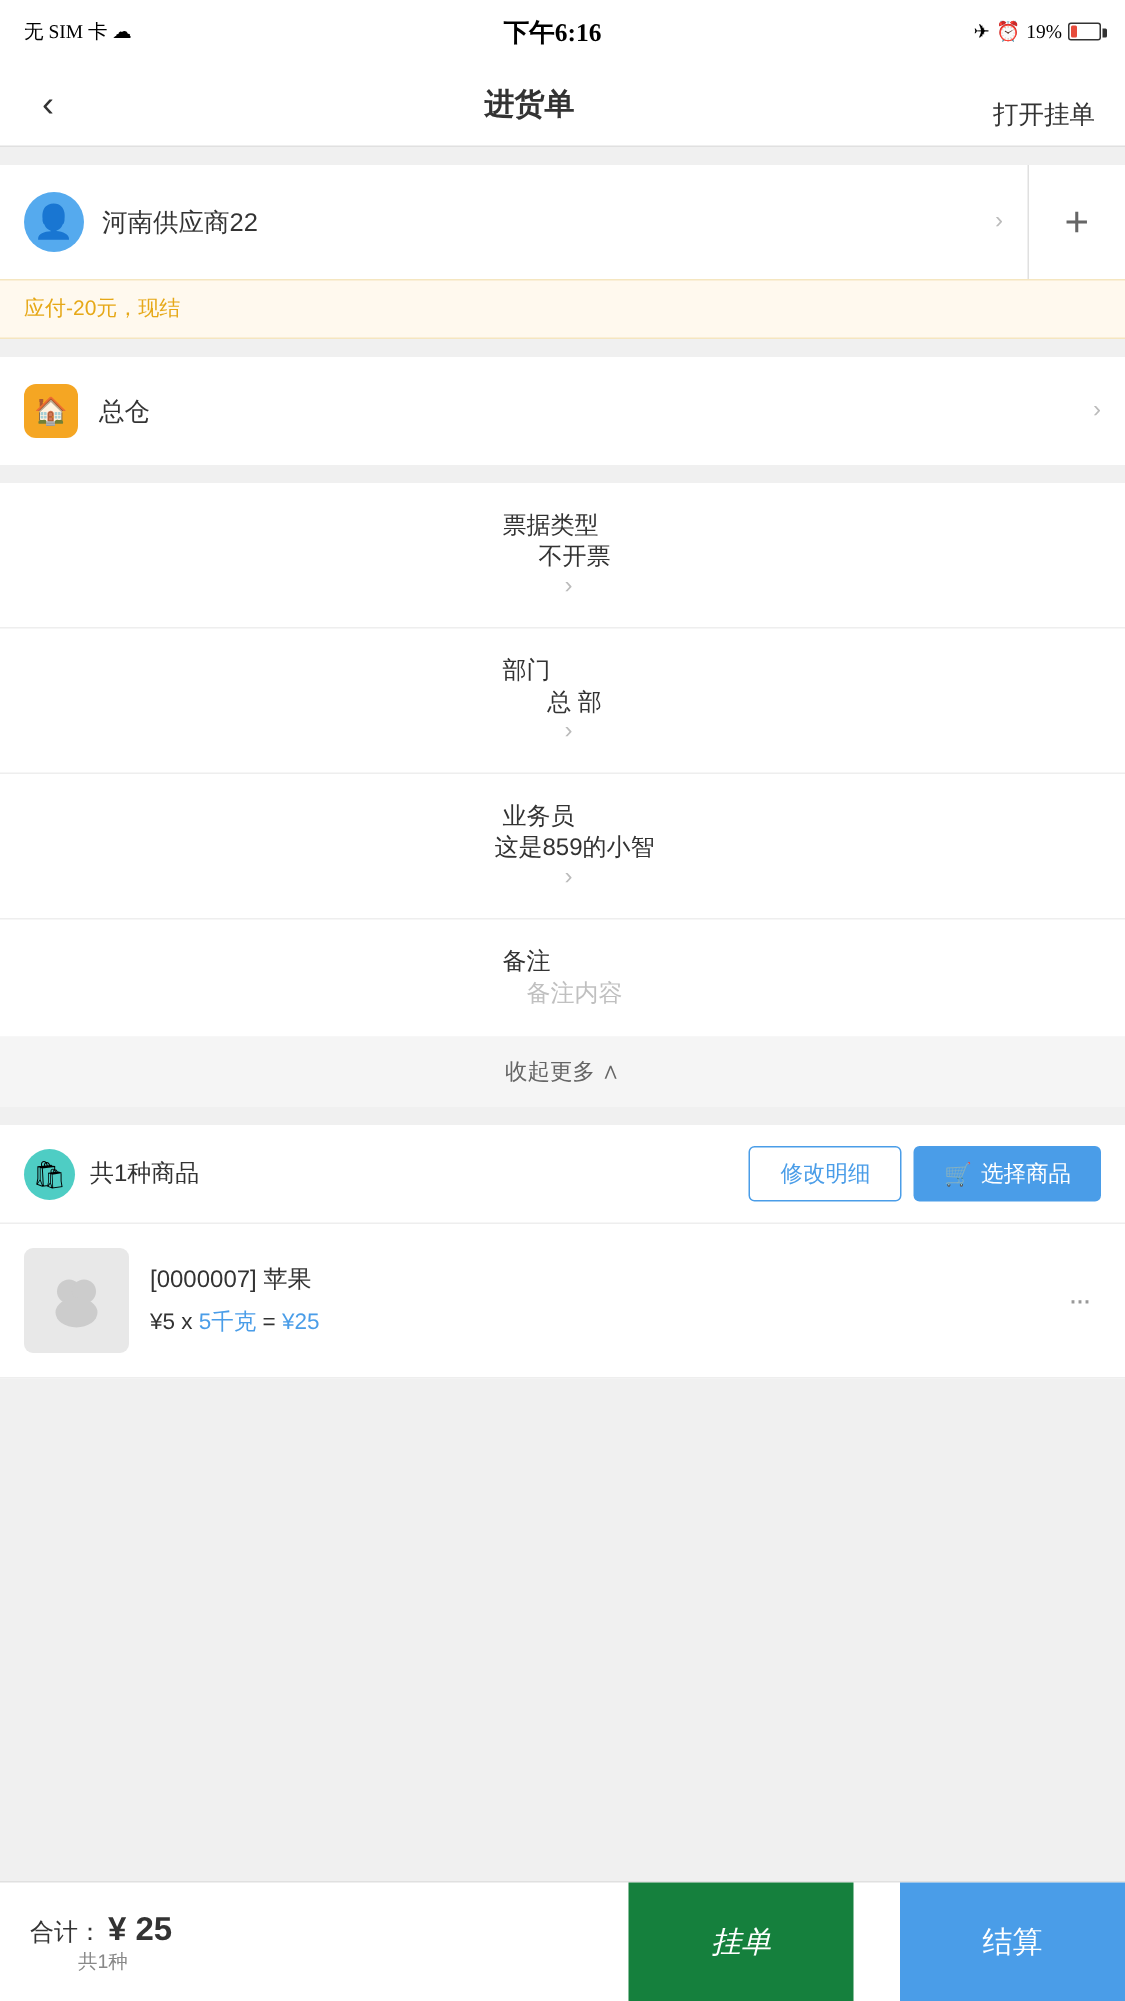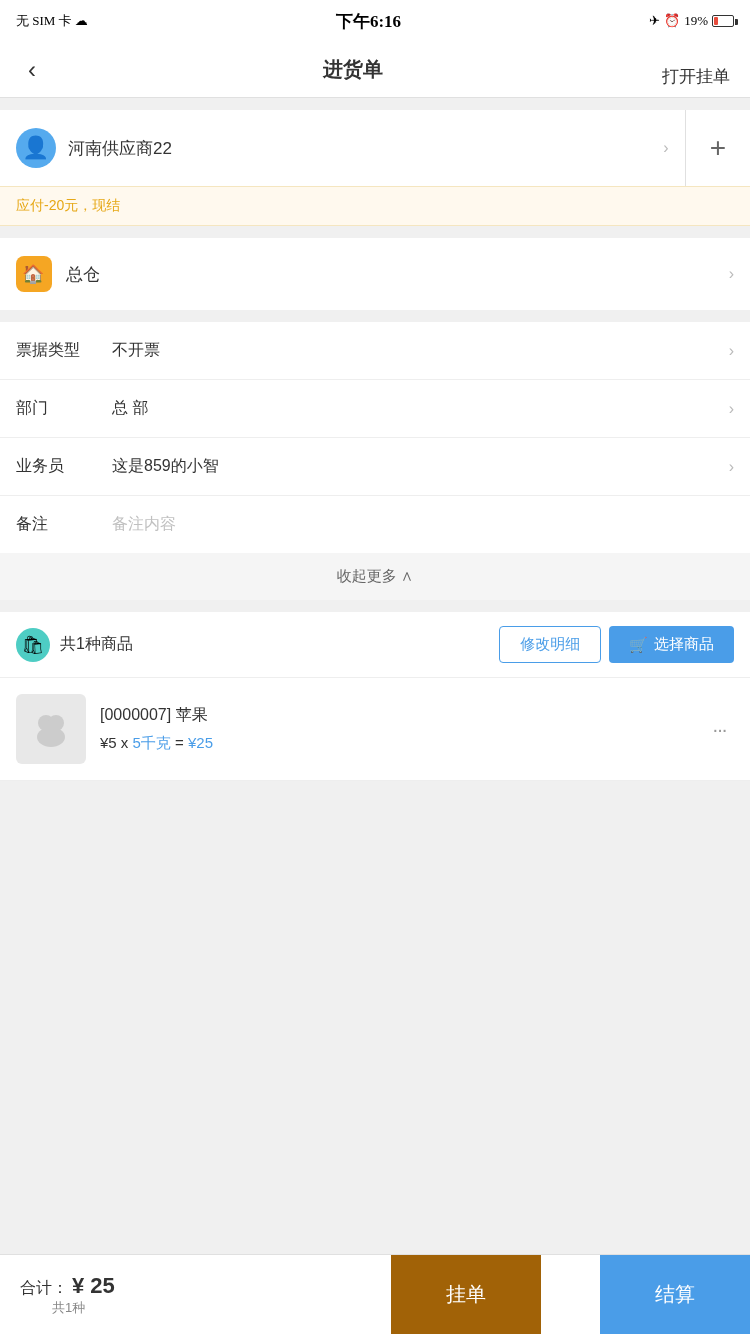--- a/index.html
+++ b/index.html
@@ -157,20 +157,21 @@
     .form-section {
       background: #fff;
       margin-top: 12px;
     }
     .form-row {
       display: flex;
       align-items: center;
       padding: 18px 16px;
       border-bottom: 1px solid #eeeeee;
       cursor: pointer;
+      flex-direction: column;
     }
     .form-row:last-child { border-bottom: none; }
     .form-label {
       font-size: 16px;
       color: #333;
       min-width: 80px;
     }
     .form-value {
       flex: 1;
       font-size: 16px;
@@ -295,21 +296,20 @@
     .bottom-bar {
       position: fixed;
       bottom: 0;
       left: 0;
       width: 750px;
       height: 80px;
       background: #fff;
       display: flex;
       align-items: stretch;
       border-top: 1px solid #e0e0e0;
-      gap: 28px;
     }
     .bottom-total {
       flex: 1;
       display: flex;
       flex-direction: column;
       justify-content: center;
       padding: 0 20px;
     }
     .total-label {
       font-size: 16px;
@@ -319,26 +319,27 @@
       font-size: 22px;
       font-weight: 600;
       color: #333;
     }
     .total-items {
       font-size: 13px;
       color: #888;
       margin-left: 32px;
     }
     .btn-hold {
-      background: #a16207;
+      background: #15803d;
       color: #fff;
       border: none;
       width: 150px;
       font-size: 20px;
       cursor: pointer;
+      font-style: italic;
     }
     .btn-checkout {
       background: #4a9de8;
       color: #fff;
       border: none;
       width: 150px;
       font-size: 20px;
       cursor: pointer;
       margin-left: 31px;
     }

